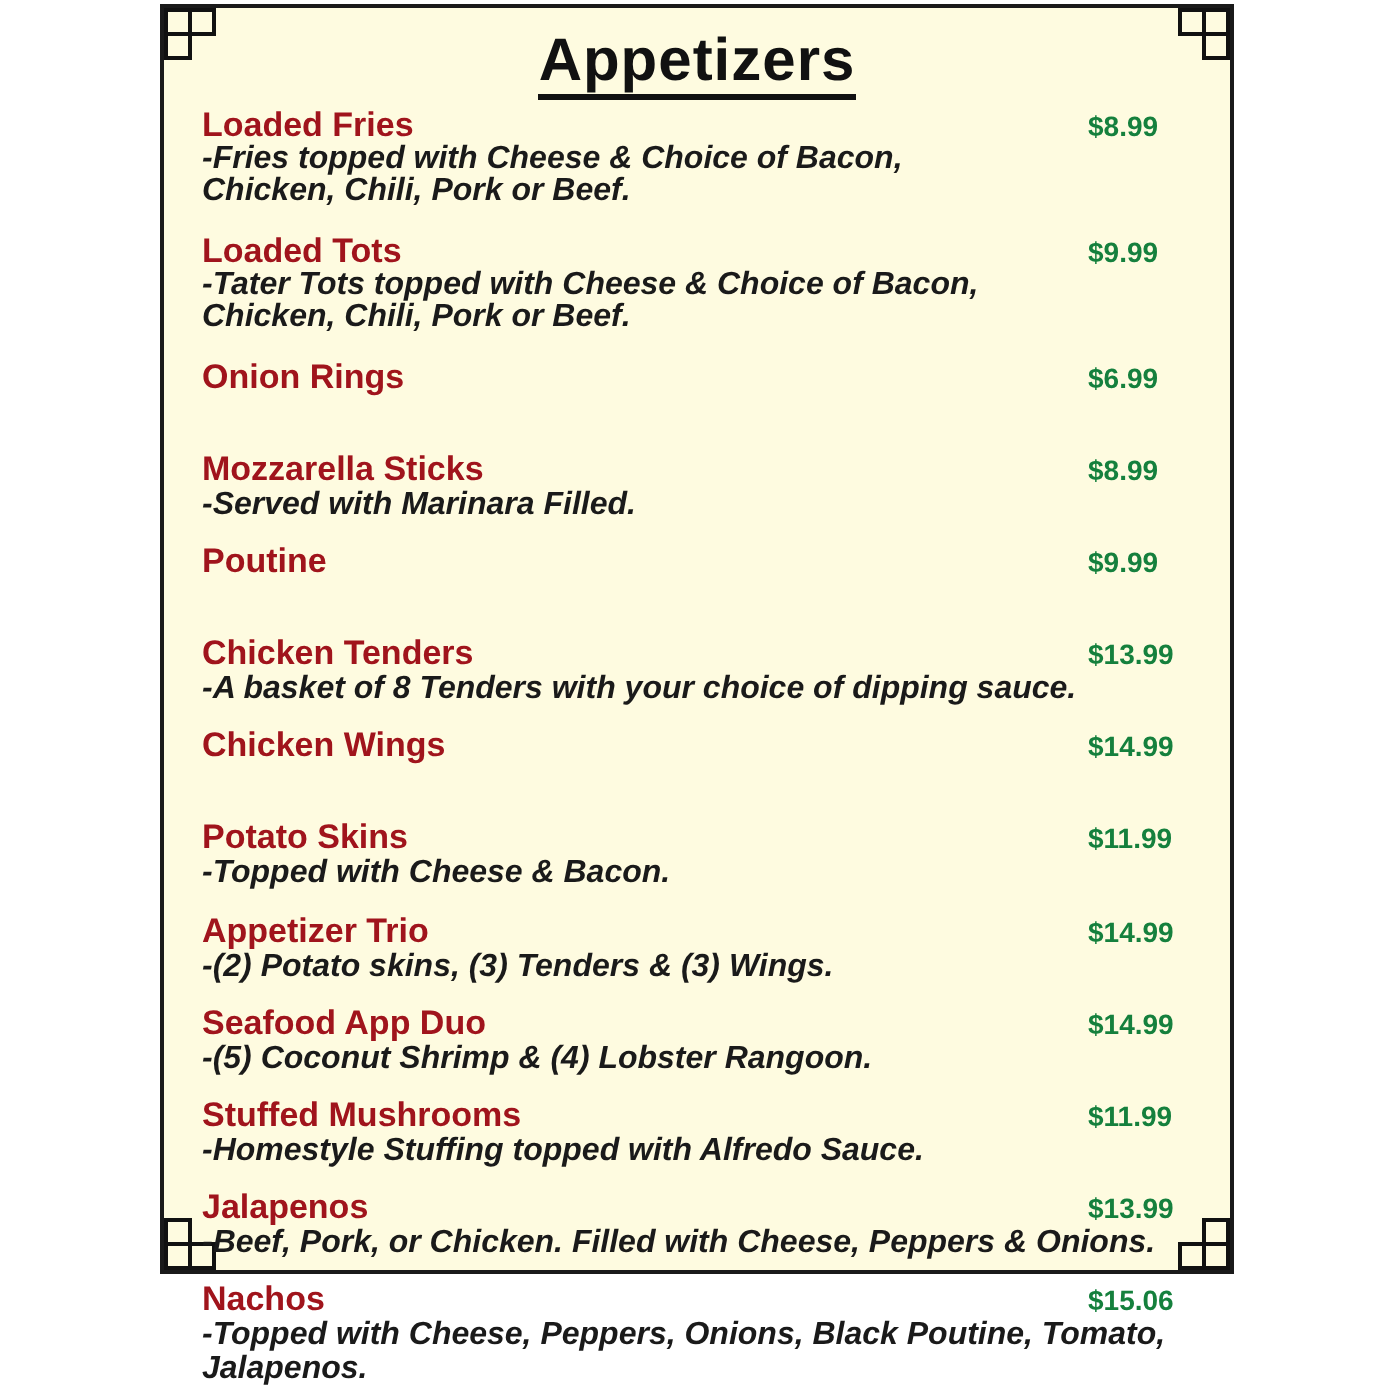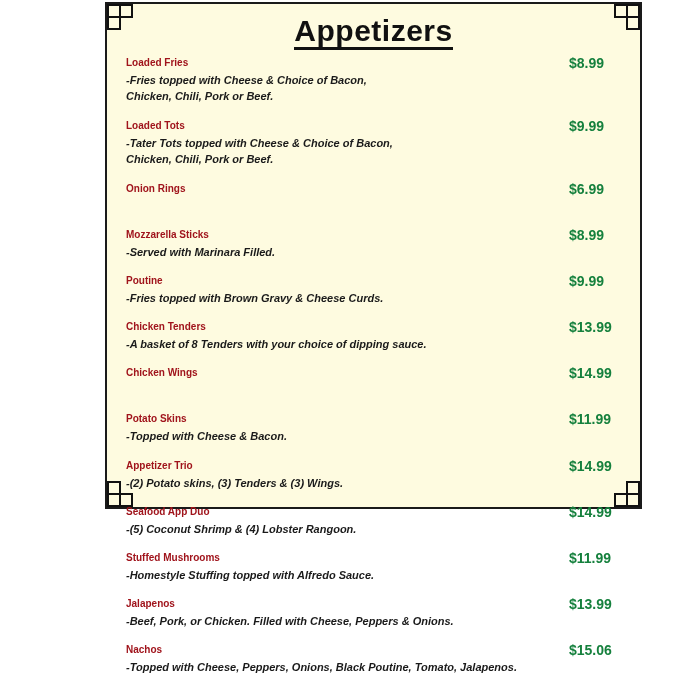--- a/index.html
+++ b/index.html
@@ -1,37 +1,37 @@
 <!DOCTYPE html>
 <html><head>
 <meta charset="utf-8">
 <style>
   html, body { margin: 0; padding: 0; }
   body {
     width: 700px; height: 700px; background: #ffffff; position: relative; overflow: hidden;
     font-family: "Liberation Sans", "DejaVu Sans", sans-serif;
   }
   .page {
-    position: absolute; left: 80px; top: 2px; width: 537px; height: 507px;
-    background: #fefbe0; border: 2px solid #1a1a1a; box-sizing: border-box; margin-left: 25px;
+    position: absolute; left: 80px; top: 2px; width: 537px; height: 635px;
+    background: #fefbe0; border: 2px solid #1a1a1a; box-sizing: border-box;
   }
   .corner { position: absolute; width: 30px; height: 30px; }
   .corner div { position: absolute; width: 14px; height: 14px; border: 2px solid #111; box-sizing: border-box; }
   .c-tl { left: 0; top: 0; }
   .c-tr { right: 0; top: 0; }
   .c-bl { left: 0; bottom: 0; }
   .c-br { right: 0; bottom: 0; }
   .title {
     position: absolute; left: 0; right: 0; top: 10px; text-align: center;
     font-size: 30px; font-weight: bold; color: #111; letter-spacing: 0.5px;
   }
   .title span { border-bottom: 3px solid #111; padding-bottom: 0; line-height: 34px; }
   .item { position: absolute; left: 19px; width: 500px; }
-  .name { font-size: 10px; font-weight: bold; color: #a0141c; line-height: 16px; }
-  .desc { font-size: 11px; font-style: italic; font-weight: bold; color: #1a1a1a; line-height: 17px; margin-top: 1px; }
+  .name { font-size: 17px; font-weight: bold; color: #a0141c; line-height: 16px; }
+  .desc { font-size: 16px; font-style: italic; font-weight: bold; color: #1a1a1a; line-height: 17px; margin-top: 1px; }
   .price { position: absolute; left: 443px; top: 0; font-size: 14px; font-weight: bold; color: #15803d; line-height: 16px; }
 </style>
 </head>
 <body>
 
 <div class="page">
 
   <div class="corner c-tl">
     <div style="left:0;top:0"></div>
       <div style="left:12px;top:0"></div>
@@ -79,21 +79,20 @@
   </div>
 
   <div class="item" style="top:223px">
     <div class="name">Mozzarella Sticks</div>
     <div class="desc">-Served with Marinara Filled.</div>
     <div class="price">$8.99</div>
   </div>
 
   <div class="item" style="top:269px">
     <div class="name">Poutine</div>
-    <div class="desc">-Fries topped with Brown Gravy &amp; Cheese Curds.</div>
     <div class="price">$9.99</div>
   </div>
 
   <div class="item" style="top:315px">
     <div class="name">Chicken Tenders</div>
     <div class="desc">-A basket of 8 Tenders with your choice of dipping sauce.</div>
     <div class="price">$13.99</div>
   </div>
 
   <div class="item" style="top:361px">

